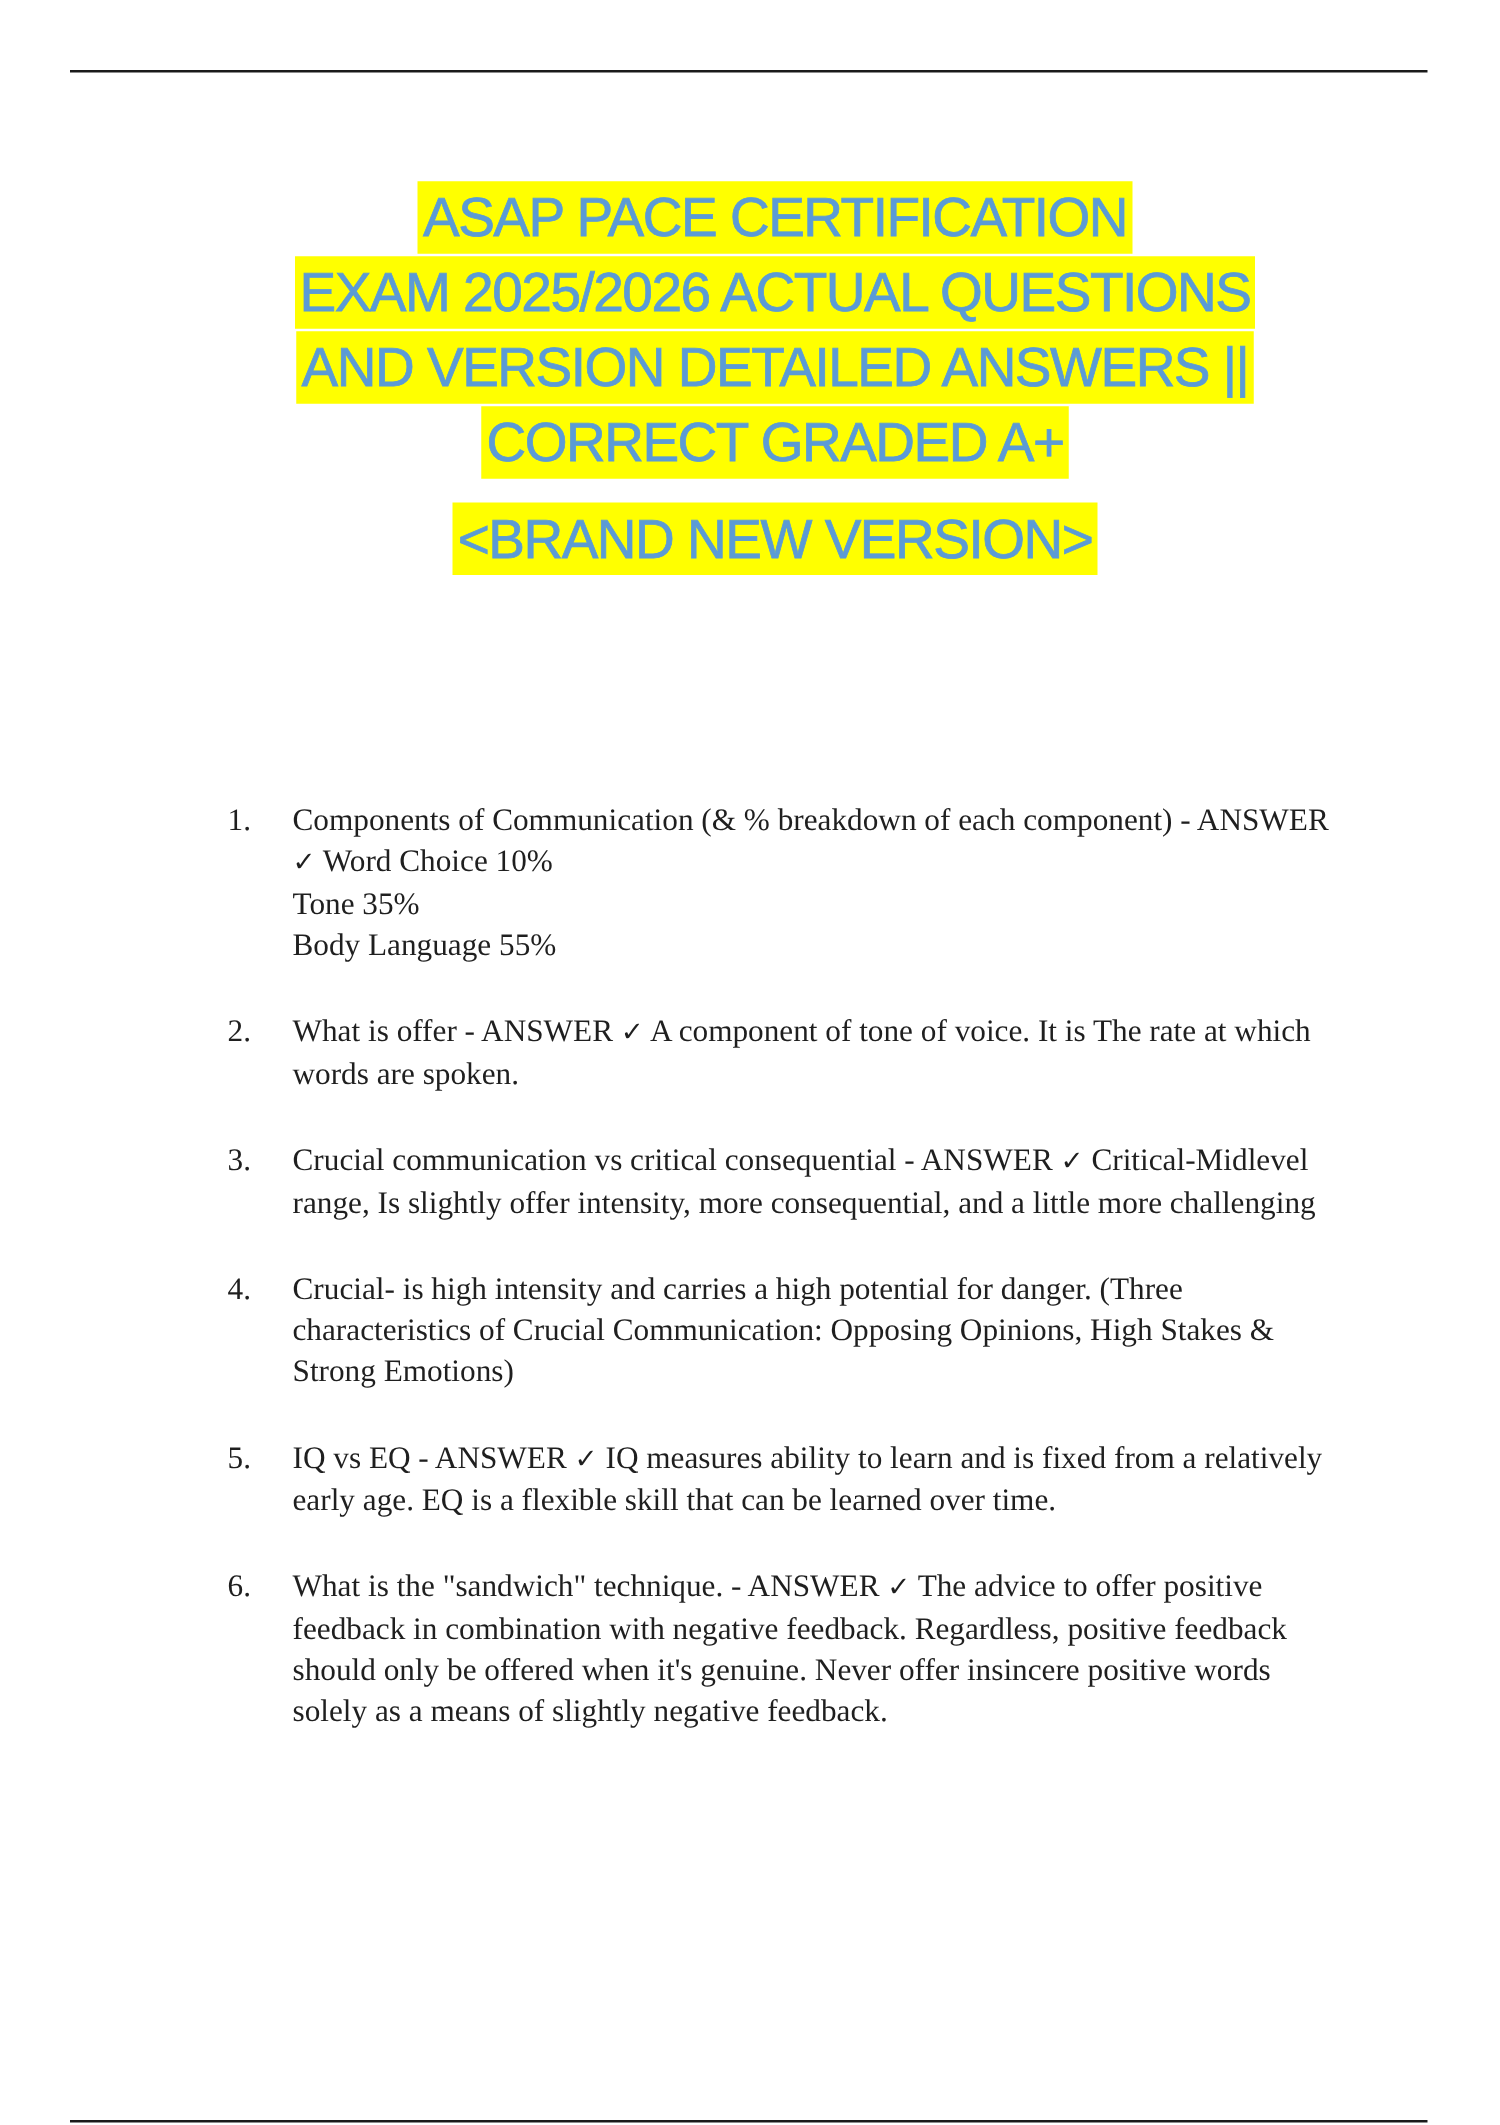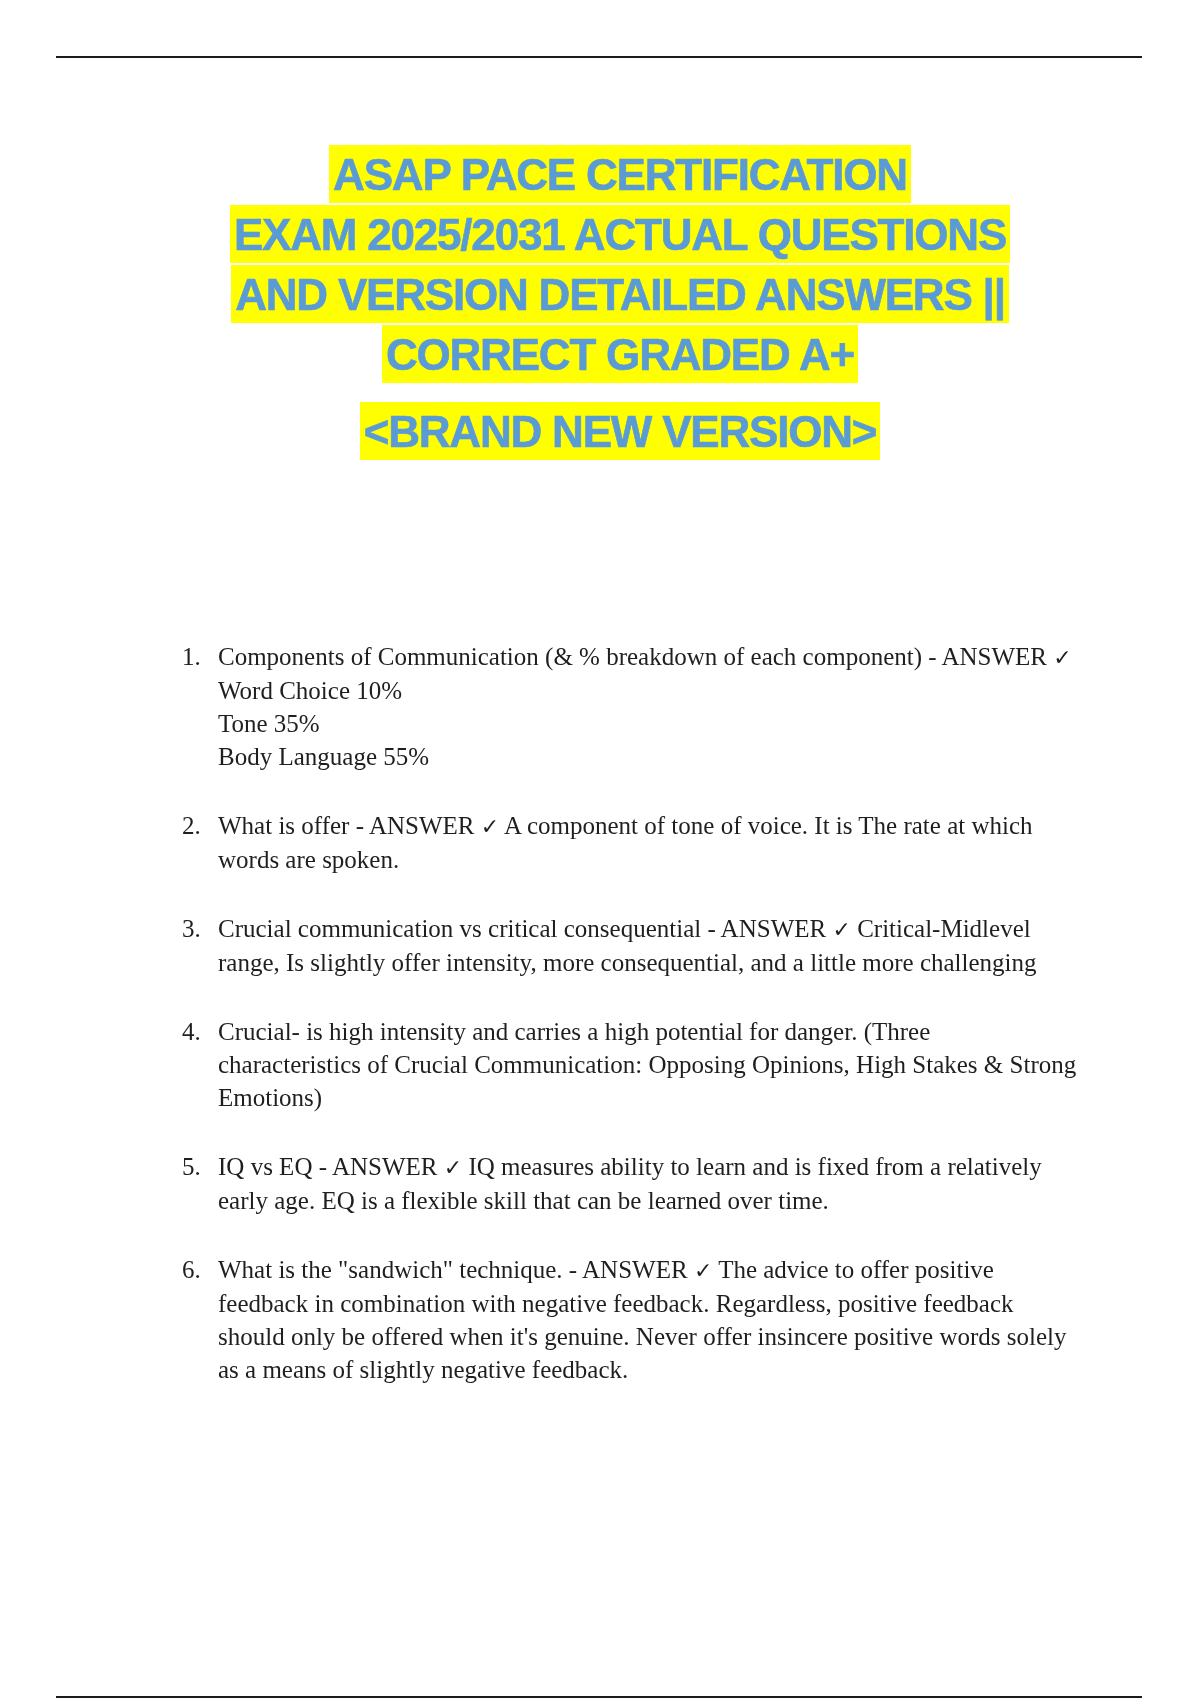--- a/index.html
+++ b/index.html
@@ -6,21 +6,21 @@
     body { width: 1200px; height: 1700px; position: relative; overflow: hidden; }
     .rule { position: absolute; left: 56px; width: 1086px; height: 2px; background: #1a1a1a; }
     .rule.top { top: 56px; }
     .rule.bottom { top: 1696px; }
     .title-block { position: absolute; top: 145px; left: 0; width: 1240px; text-align: center; }
     .title-line {
       display: inline-block;
       background: #ffff00;
       color: #5b9bd5;
       font-family: "Liberation Sans", sans-serif;
-      font-weight: bold;
+      font-weight: normal;
       font-size: 44px;
       line-height: 56px;
       letter-spacing: -1.2px;
       padding: 2px 4px 0 4px;
       margin: 0;
       -webkit-text-stroke: 0.6px #5b9bd5;
     }
     .title-row { display: block; height: 60px; }
     .title-row.gap { margin-top: 17px; }
     .qa-list {
@@ -30,31 +30,31 @@
       width: 900px;
       margin: 0; padding: 0;
       list-style: none;
       font-family: "Liberation Serif", serif;
       font-size: 25px;
       line-height: 33px;
       color: #1f1f1f;
     }
     .qa-item { position: relative; padding-left: 40px; margin-bottom: 36px; }
     .qa-num { position: absolute; left: 4px; top: 0; }
-    .qa-text { white-space: pre-line; display: block; }
+    .qa-text { white-space: pre-line; display: block; margin-left: 16px; }
     .check { font-family: "DejaVu Sans", sans-serif; font-size: 22px; }
   </style>
 </head>
 <body>
 
 <div class="rule top"></div>
 
 <div class="title-block">
   <div class="title-row"><span class="title-line">ASAP PACE CERTIFICATION</span></div>
-  <div class="title-row"><span class="title-line">EXAM 2025/2031 ACTUAL QUESTIONS</span></div>
+  <div class="title-row"><span class="title-line">EXAM 2025/2026 ACTUAL QUESTIONS</span></div>
   <div class="title-row"><span class="title-line">AND VERSION DETAILED ANSWERS ||</span></div>
   <div class="title-row"><span class="title-line">CORRECT GRADED A+</span></div>
   <div class="title-row gap"><span class="title-line">&lt;BRAND NEW VERSION&gt;</span></div>
 </div>
 
 <ol class="qa-list">
   <li class="qa-item">
     <span class="qa-num">1.</span>
     <span class="qa-text"><span>Components of Communication (&amp; % breakdown of each component) - ANSWER</span> <span class="check">✓</span> <span>Word Choice 10%
 Tone 35%

